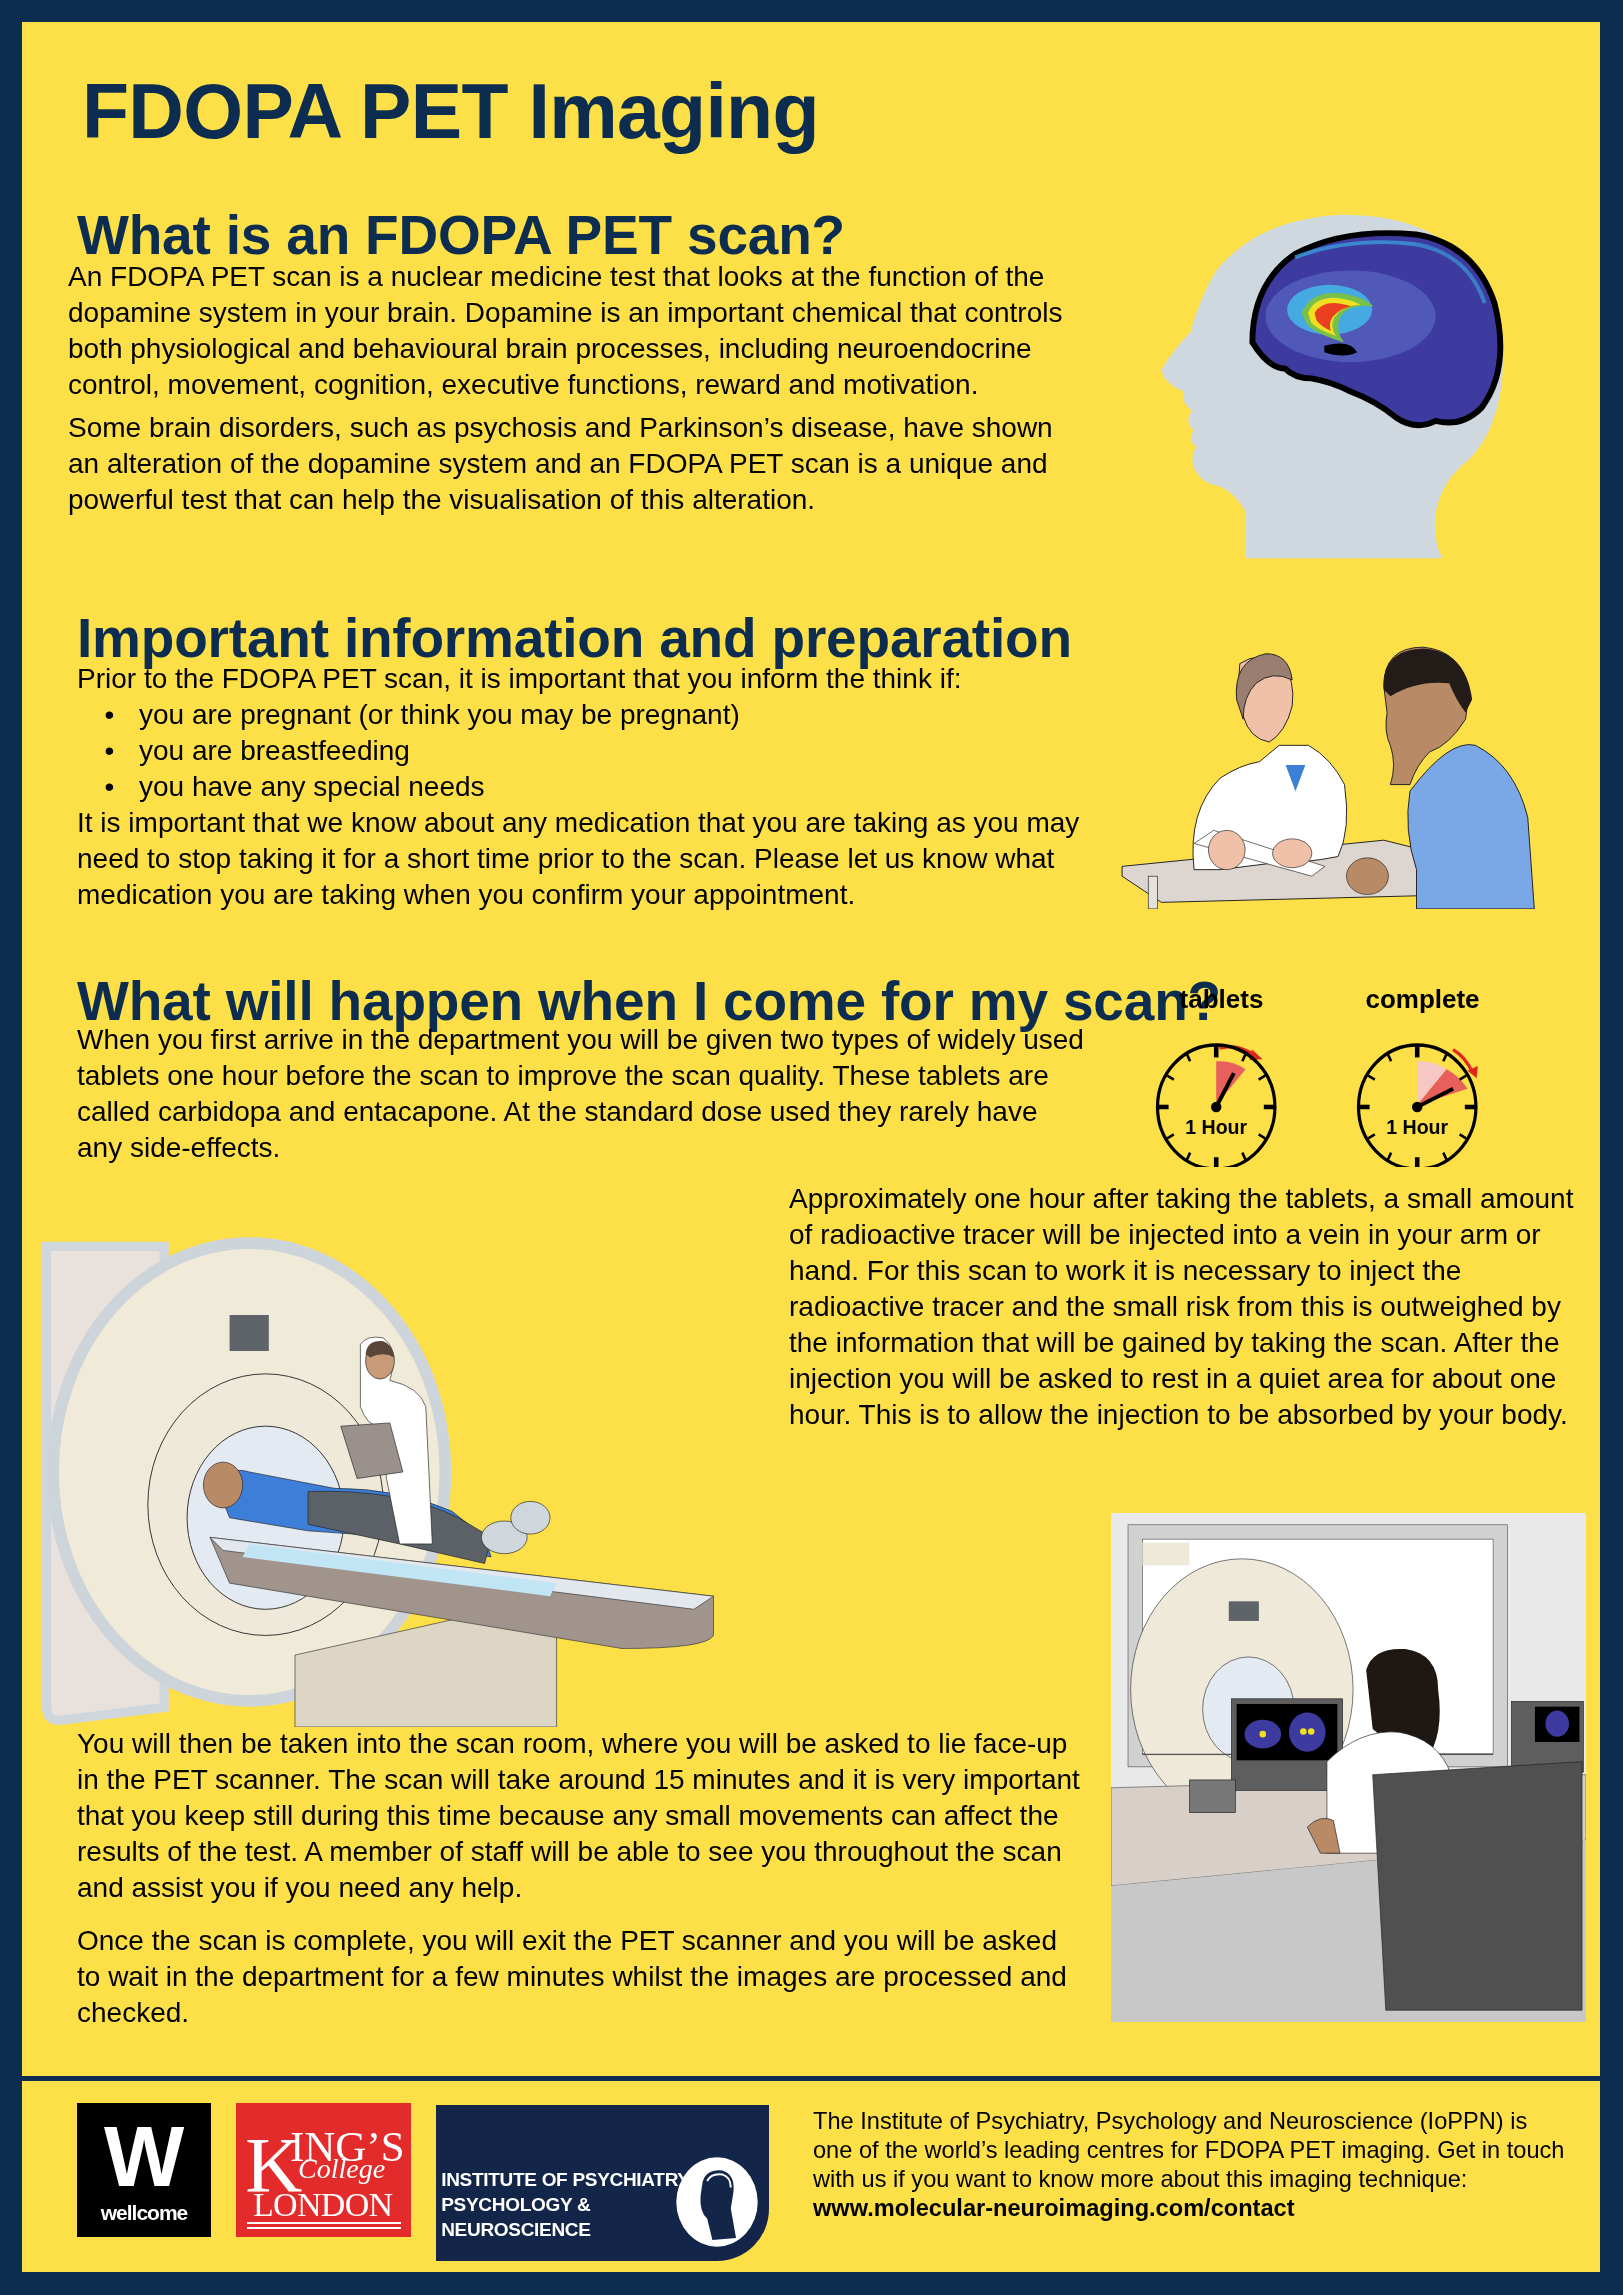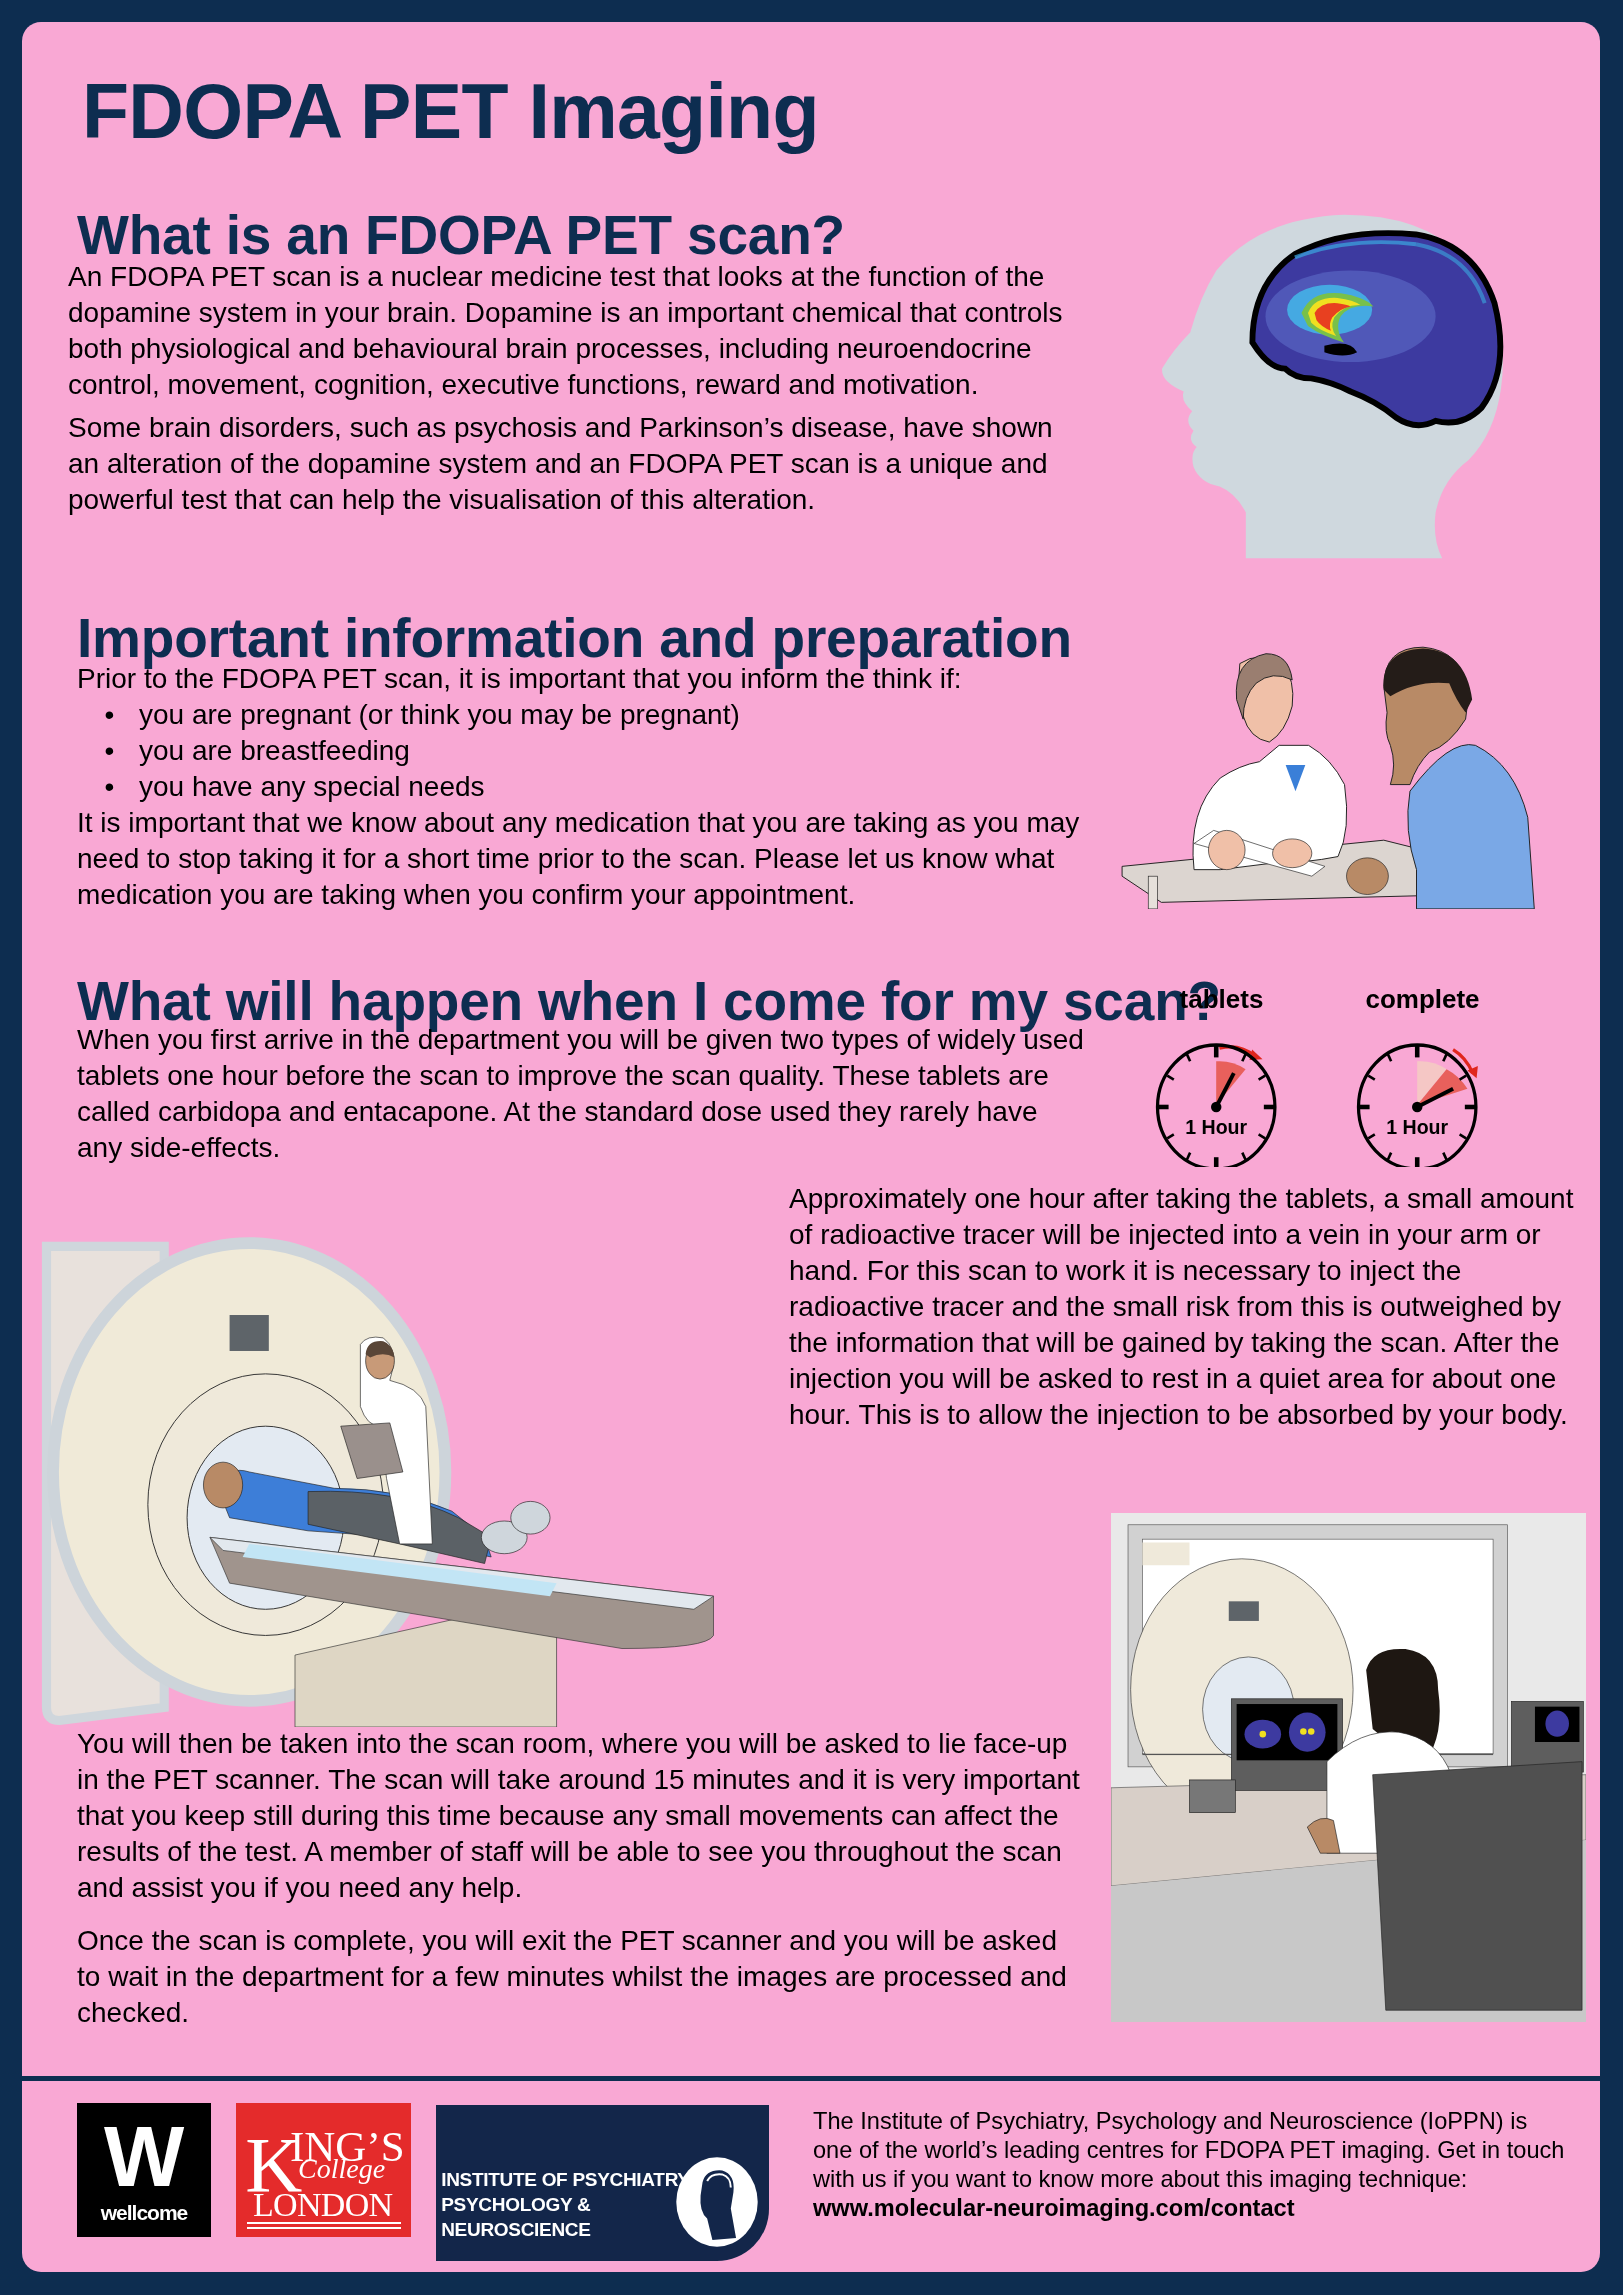--- a/index.html
+++ b/index.html
@@ -1,17 +1,17 @@
 <!DOCTYPE html>
 <html style="font-size:10.5px"><head>
 <meta charset="utf-8">
 <style>
   html, body { margin:0; padding:0; }
   body { width:1623px; height:2295px; position:relative; overflow:hidden; background:#0d2d50; font-family:"Liberation Sans", sans-serif; color:#000; }
-  .page { position:absolute; left:22px; top:22px; width:1578px; height:2250px; background:#f9a8d4;border-radius:19px; }
+  .page { position:absolute; left:22px; top:22px; width:1578px; height:2250px; background:#fde047; }
   .abs { position:absolute; }
   .title { left:60px; top:51px; font-size:77px; font-weight:bold; color:#0d2d50; line-height:1; letter-spacing:-0.7px; white-space:nowrap; }
   .h2 { font-size:55px; font-weight:bold; color:#0d2d50; line-height:1; white-space:nowrap; letter-spacing:-0.2px; }
   .body { font-size:28px; line-height:36px; }
   .body p { margin:0; }
   .body p + p { margin-top:6.5px; }
   .bullets { margin:0; padding:0; list-style:none; }
   .bullets li { position:relative; padding-left:62px; }
   .bullets li::before { content:"\2022"; position:absolute; left:27.5px; }
   .divider { position:absolute; left:0; top:2054px; width:1578px; height:5.2px; background:#0d2d50; }

